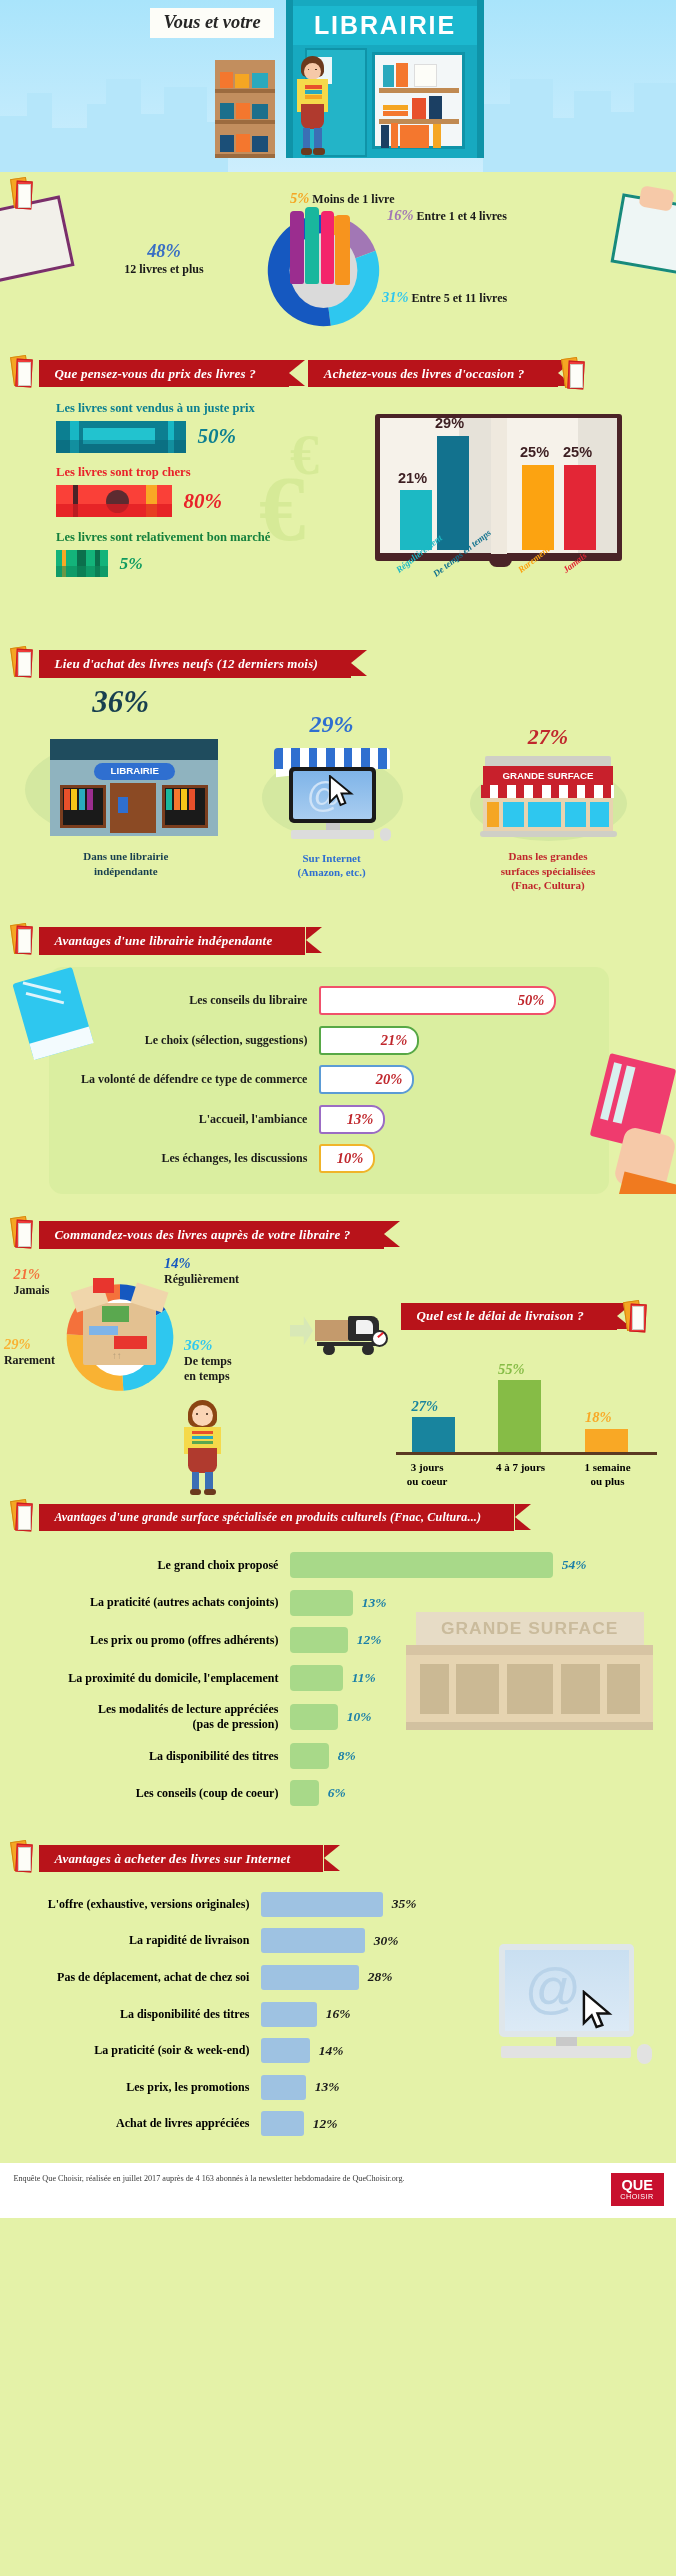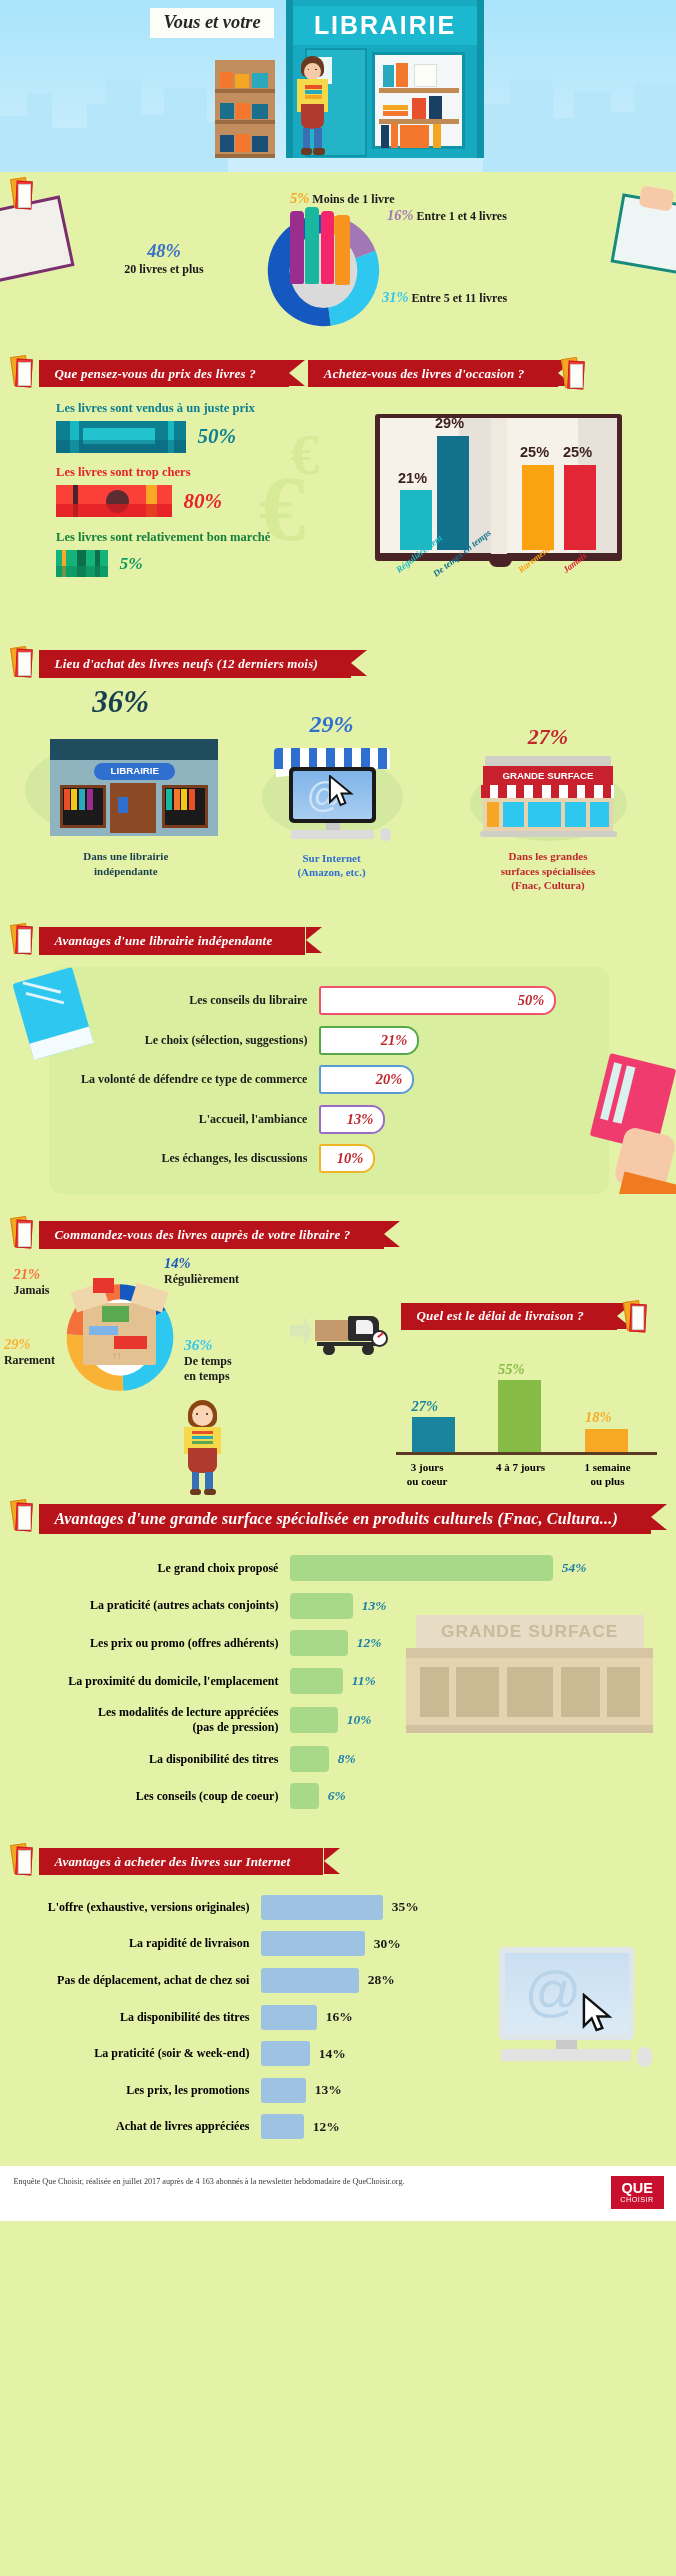--- a/index.html
+++ b/index.html
@@ -132,21 +132,21 @@
   
   .gb-row { display: flex; align-items: center; margin-bottom: 11.6px; }
   .gb-label { width: 290px; text-align: right; padding-right: 11.6px; font-size: 12px; font-weight: bold; line-height: 1.2; }
   .gb-bar { height: 26px; background: #a8d989; border-radius: 3.9px; }
   .gb-val { font-style: italic; font-weight: bold; font-size: 13.5px; color: #1a7fa8; margin-left: 8.7px; }
 
   
   .bb-row { display: flex; align-items: center; margin-bottom: 11.6px; }
   .bb-label { width: 261px; text-align: right; padding-right: 11.6px; font-size: 12px; font-weight: bold; }
   .bb-bar { height: 25px; background: #9ec2e2; border-radius: 2.9px; }
-  .bb-val { font-weight: bold; font-size: 13.5px; color: #1a1a1a; margin-left: 8.7px; }
+  .bb-val { font-style: italic; font-weight: bold; font-size: 13.5px; color: #1a1a1a; margin-left: 8.7px; }
 
   
   .footer {
     background: #ffffff; padding: 9.7px 13.5px 11.6px 13.5px;
     display: flex; justify-content: space-between; align-items: flex-start;
   }
   .footer-txt { font-size: 8.2px; color: #3a3a3a; line-height: 1.45; max-width: 541px; }
   .qc-logo { background: #c8102e; color: #fff; text-align: center; padding: 4.8px 9.7px; }
   .qc-logo div:first-child { font-family: "Liberation Sans", sans-serif; font-weight: bold; font-size: 14.5px; line-height: 1; }
   .qc-logo div:last-child { font-family: "Liberation Sans", sans-serif; font-size: 7.2px; letter-spacing: 0.5px; }
@@ -270,21 +270,21 @@
       <div class="plabel" style="left:387px;top:9.7px;">
         <span class="pnum" style="color:#a277b5">16%</span>
         <span>Entre 1 et 4 livres</span>
       </div>
       <div class="plabel" style="left:382px;top:92px;">
         <span class="pnum" style="color:#2ec7ef">31%</span>
         <span>Entre 5 et 11 livres</span>
       </div>
       <div class="plabel" style="left:101px;top:44px;text-align:center;width:126px">
         <div class="pnum" style="color:#3a6fc4;font-size:18.4px">48%</div>
-        <div>20 livres et plus</div>
+        <div>12 livres et plus</div>
       </div>
     </div>
   </div>
 
   <div class="sec" style="padding-top:7.7px;">
     <div class="banner-wrap" style="display:flex;">
       <div style="position:relative">
         <div class="banner-books">
             <div class="bb1"></div>
             <div class="bb2"></div>
@@ -639,21 +639,21 @@
     </div>
   </div>
 
   <div class="sec" style="padding-top:5.8px;">
     <div class="banner-wrap">
       <div class="banner-books">
           <div class="bb1"></div>
           <div class="bb2"></div>
           <div class="bb3"></div>
         </div>
-      <div class="banner" style="font-size:16px">Avantages d'une grande surface spécialisée en produits culturels  (Fnac, Cultura...)</div>
+      <div class="banner" style="font-size:12px">Avantages d'une grande surface spécialisée en produits culturels  (Fnac, Cultura...)</div>
     </div>
 
     <div style="position:relative;padding:21px 0 15.5px 0;">
 
       <div style="position:absolute;left:406px;top:81px;width:247px;height:128px;opacity:.96">
         <div style="position:absolute;left:9.7px;top:0;width:228px;height:33px;background:#e8dcc8"></div>
         <div style="position:absolute;left:9.7px;top:0;width:228px;height:33px;display:flex;align-items:center;justify-content:center">
           <span style="font-family:'Liberation Sans',sans-serif;font-weight:bold;font-size:17.4px;color:#c9b99c;letter-spacing:1px">GRANDE SURFACE</span>
         </div>
         <div style="position:absolute;left:0;top:33px;width:247px;height:9.7px;background:#d7c3a3"></div>

